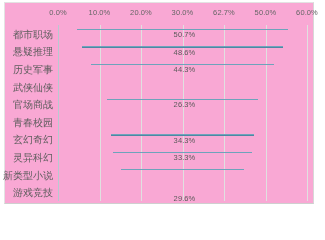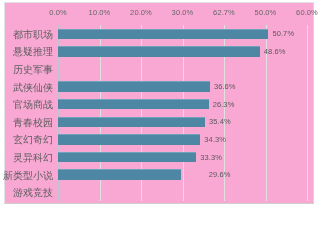--- a/index.html
+++ b/index.html
@@ -66,20 +66,21 @@
     top: 0;
     right: 0;
     bottom: 0;
   }
   .bar-row {
     position: absolute;
     left: 0;
     right: 0;
     display: flex;
     align-items: center;
+    flex-direction: column;
   }
   .bar {
     height: 100%;
     background: #4e87a3;
     border-top: 1px solid #6ea3bb;
     box-sizing: border-box;
   }
   .bar-value {
     font-size: 7.5px;
     color: #5a5a5a;
@@ -145,31 +146,27 @@
       </div>
     <div id="bars-layer">
         <div class="bar-row" style="top: 3.55px; height: 10.5px;">
           <div class="bar" style="width: 210.405px;"></div>
           <span class="bar-value">50.7%</span>
         </div>
         <div class="bar-row" style="top: 21.15px; height: 10.5px;">
           <div class="bar" style="width: 201.69px;"></div>
           <span class="bar-value">48.6%</span>
         </div>
-        <div class="bar-row" style="top: 56.35px; height: 10.5px;">
-          <div class="bar" style="width: 151.89px;"></div>
-          <span class="bar-value">36.6%</span>
+        <div class="bar-row" style="top: 38.75px; height: 10.5px;">
+          <div class="bar" style="width: 183.845px;"></div>
+          <span class="bar-value">44.3%</span>
         </div>
         <div class="bar-row" style="top: 73.95px; height: 10.5px;">
           <div class="bar" style="width: 150.645px;"></div>
           <span class="bar-value">26.3%</span>
-        </div>
-        <div class="bar-row" style="top: 91.55px; height: 10.5px;">
-          <div class="bar" style="width: 146.91px;"></div>
-          <span class="bar-value">35.4%</span>
         </div>
         <div class="bar-row" style="top: 109.15px; height: 10.5px;">
           <div class="bar" style="width: 142.345px;"></div>
           <span class="bar-value">34.3%</span>
         </div>
         <div class="bar-row" style="top: 126.75px; height: 10.5px;">
           <div class="bar" style="width: 138.195px;"></div>
           <span class="bar-value">33.3%</span>
         </div>
         <div class="bar-row" style="top: 144.35px; height: 10.5px; gap: 24px;">

